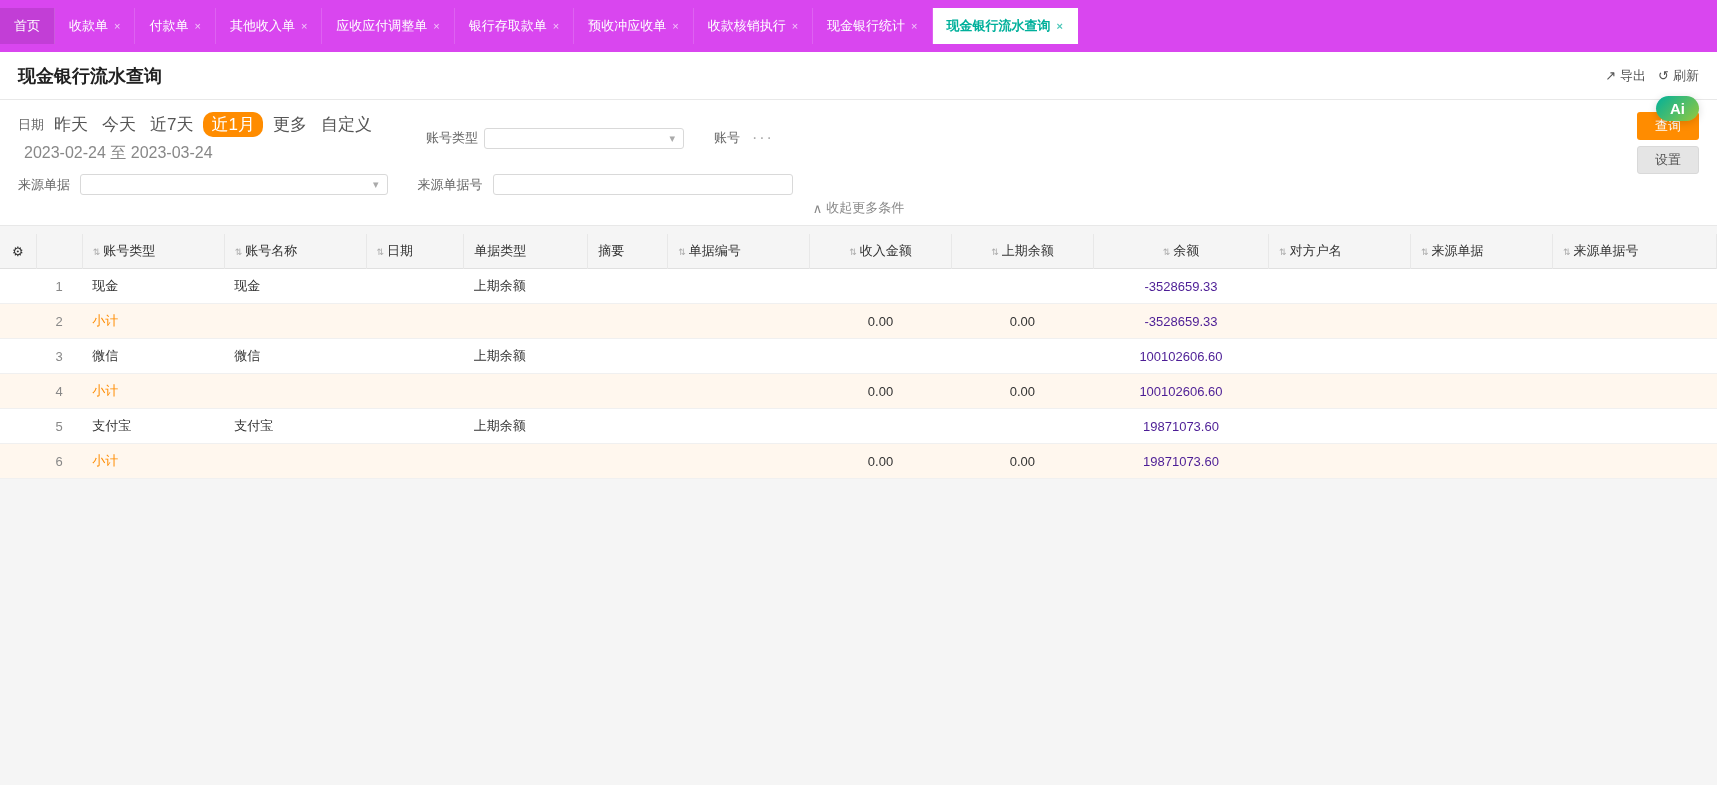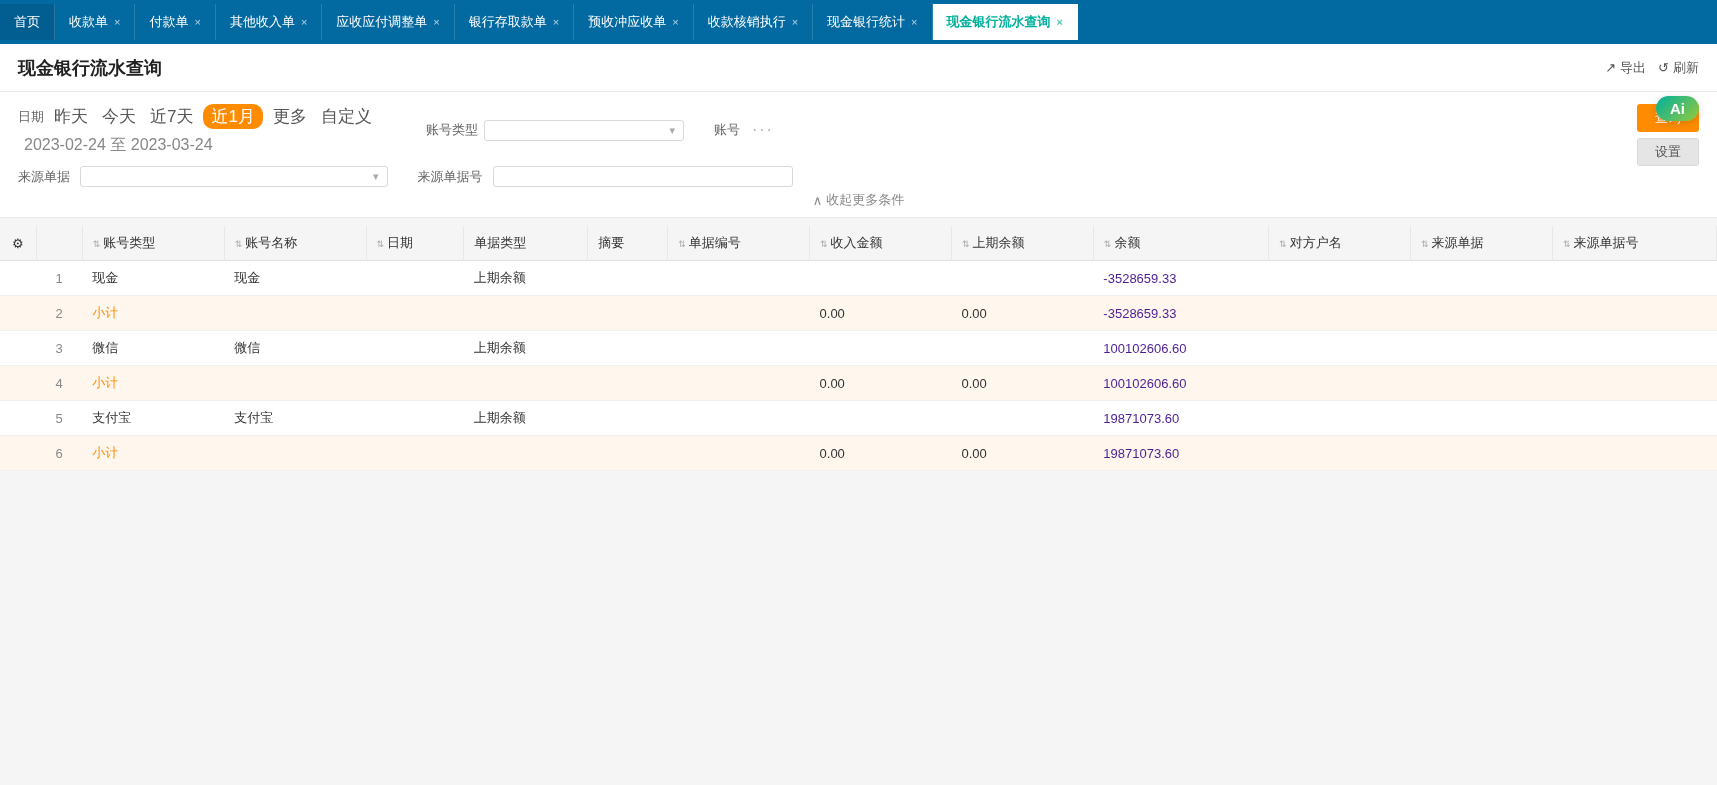--- a/index.html
+++ b/index.html
@@ -1,23 +1,23 @@
 <!DOCTYPE html>
 <html><head>
   <meta charset="utf-8">
   <style>
     * { box-sizing: border-box; margin: 0; padding: 0; font-family: 'Microsoft YaHei', Arial, sans-serif; font-size: 13px; }
     body { background: #f5f5f5; }
 
     
     .top-nav {
-      background: #0369a1;
-      display: flex;
-      align-items: center;
-      height: 44px;
+      background: #d946ef;
+      display: flex;
+      align-items: center;
+      height: 52px;
       padding: 1px 0;
       overflow: hidden;
     }
     .nav-item {
       color: #fff;
       padding: 0 14px;
       height: 36px;
       display: flex;
       align-items: center;
       cursor: pointer;
@@ -210,21 +210,21 @@
     }
     tbody tr.subtotal {
       background: #fff7ee;
     }
     tbody td {
       padding: 8px 10px;
       color: #333;
       white-space: nowrap;
     }
     .num-col {
-      text-align: left;
+      text-align: center;
     }
     .orange-val {
       color: #4c1d95;
     }
     .row-num {
       color: #888;
       text-align: center;
     }
     .ai-badge {
       position: fixed;

